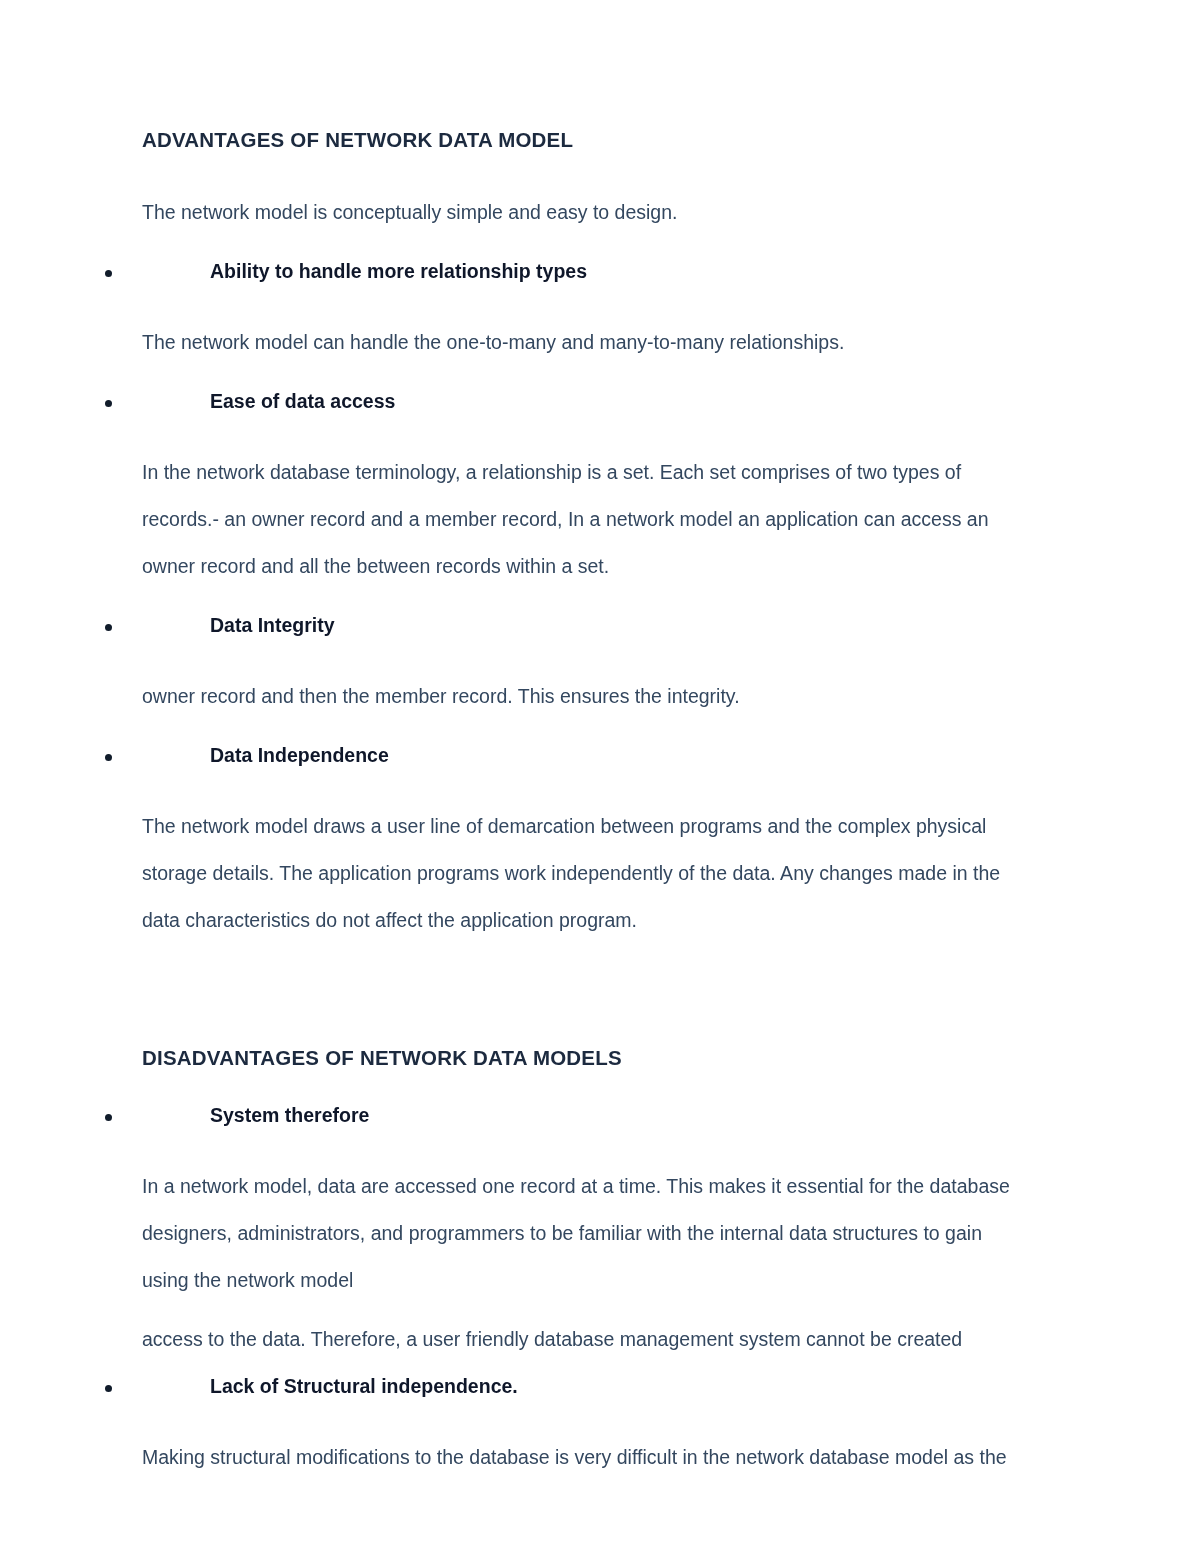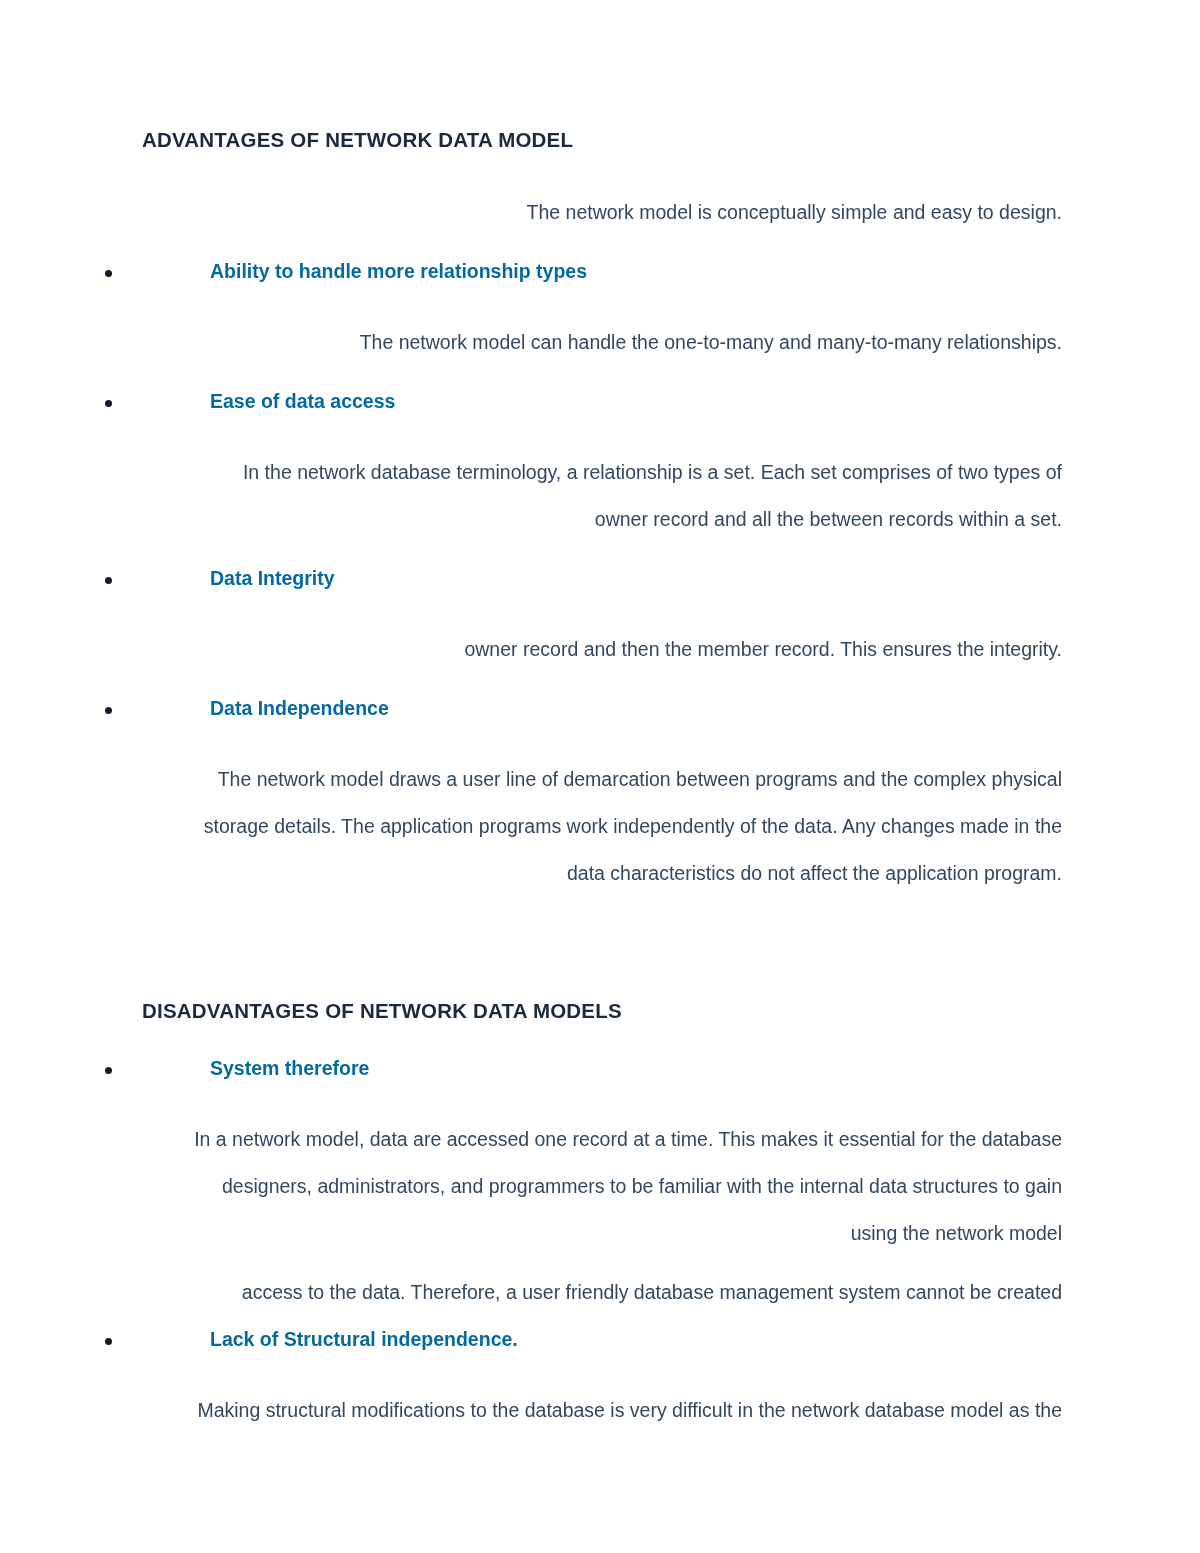--- a/index.html
+++ b/index.html
@@ -40,21 +40,21 @@
     line-height: 1.0;
     margin: 0 0 35px 0;
     color: #18263b;
   }
   .para {
     font-size: 19.5px;
     font-weight: 400;
     line-height: 47px;
     margin: 0 0 12px 0;
     color: #33475f;
-    text-align: right;
+    text-align: left;
   }
   .para.tight {
     margin-bottom: 0;
   }
   
   .bullet-row {
     position: relative;
     margin: 0 0 35px 0;
     padding-left: 68px;
     min-height: 22px;
@@ -66,21 +66,21 @@
     width: 7px;
     height: 7px;
     background: #111c2b;
     border-radius: 50%;
     display: block;
   }
   .bullet-row .bullet-label {
     font-size: 19.5px;
     font-weight: 700;
     line-height: 1.0;
-    color: #0369a1;
+    color: #0f172a;
     display: inline-block;
   }
   .gap-large { height: 92px; }
   .spacer-after-para { height: 14px; }
 </style>
 </head>
 <body>
 
 <div class="page">
   <div class="doc-body">
@@ -97,20 +97,21 @@
       <span class="bullet-label">Ability to handle more relationship types</span>
     </div>
     <p class="para">The network model can handle the one-to-many and many-to-many relationships.</p>
     <div class="spacer-after-para"></div>
 
     <div class="bullet-row">
       <span class="dot"></span>
       <span class="bullet-label">Ease of data access</span>
     </div>
     <p class="para tight">In the network database terminology, a relationship is a set. Each set comprises of two types of</p>
+    <p class="para tight">records.- an owner record and a member record, In a network model an application can access an</p>
     <p class="para">owner record and all the between records within a set.</p>
     <div class="spacer-after-para"></div>
 
     <div class="bullet-row">
       <span class="dot"></span>
       <span class="bullet-label">Data Integrity</span>
     </div>
     <p class="para">owner record and then the member record. This ensures the integrity.</p>
     <div class="spacer-after-para"></div>
 

